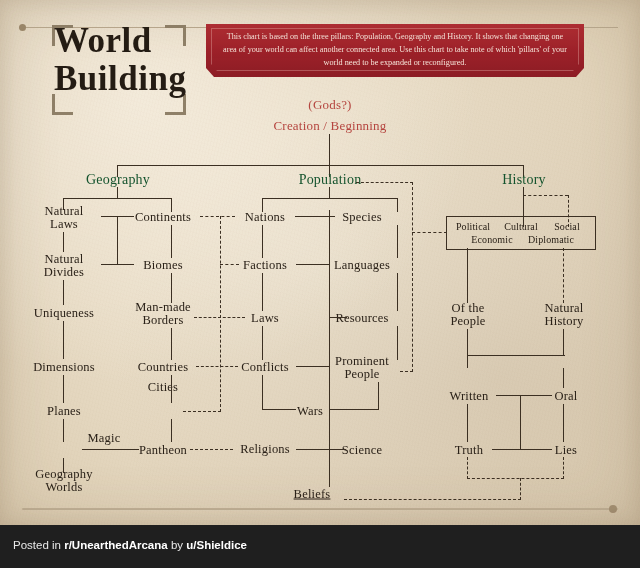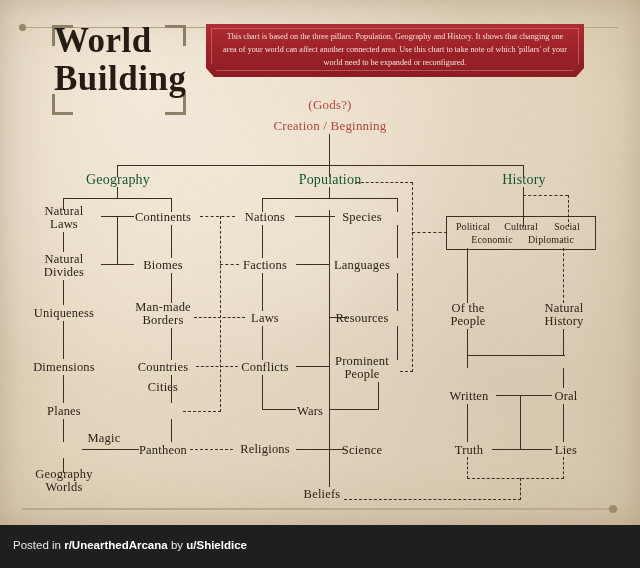--- a/index.html
+++ b/index.html
@@ -212,21 +212,21 @@
   <div class="ln lnh" style="left:262px;top:198px;width:136px;"></div>
   <div class="ln lnv" style="left:262px;top:198px;height:12px;"></div>
   <div class="ln lnv" style="left:397px;top:198px;height:12px;"></div>
 
   <div class="node" style="left:265px;top:217px;">Nations</div>
   <div class="node" style="left:265px;top:265px;">Factions</div>
   <div class="node" style="left:265px;top:318px;">Laws</div>
   <div class="node" style="left:265px;top:367px;">Conflicts</div>
   <div class="node" style="left:310px;top:411px;">Wars</div>
   <div class="node" style="left:265px;top:449px;">Religions</div>
-  <div class="node" style="left:322px;top:494px;">Beliefs</div>
+  <div class="node" style="left:312px;top:494px;text-decoration:underline;">Beliefs</div>
 
   <div class="node" style="left:362px;top:217px;">Species</div>
   <div class="node" style="left:362px;top:265px;">Languages</div>
   <div class="node" style="left:362px;top:318px;">Resources</div>
   <div class="node two" style="left:362px;top:367px;">
     <div>Prominent</div>
     <div>People</div>
   </div>
   <div class="node" style="left:362px;top:450px;">Science</div>
 

